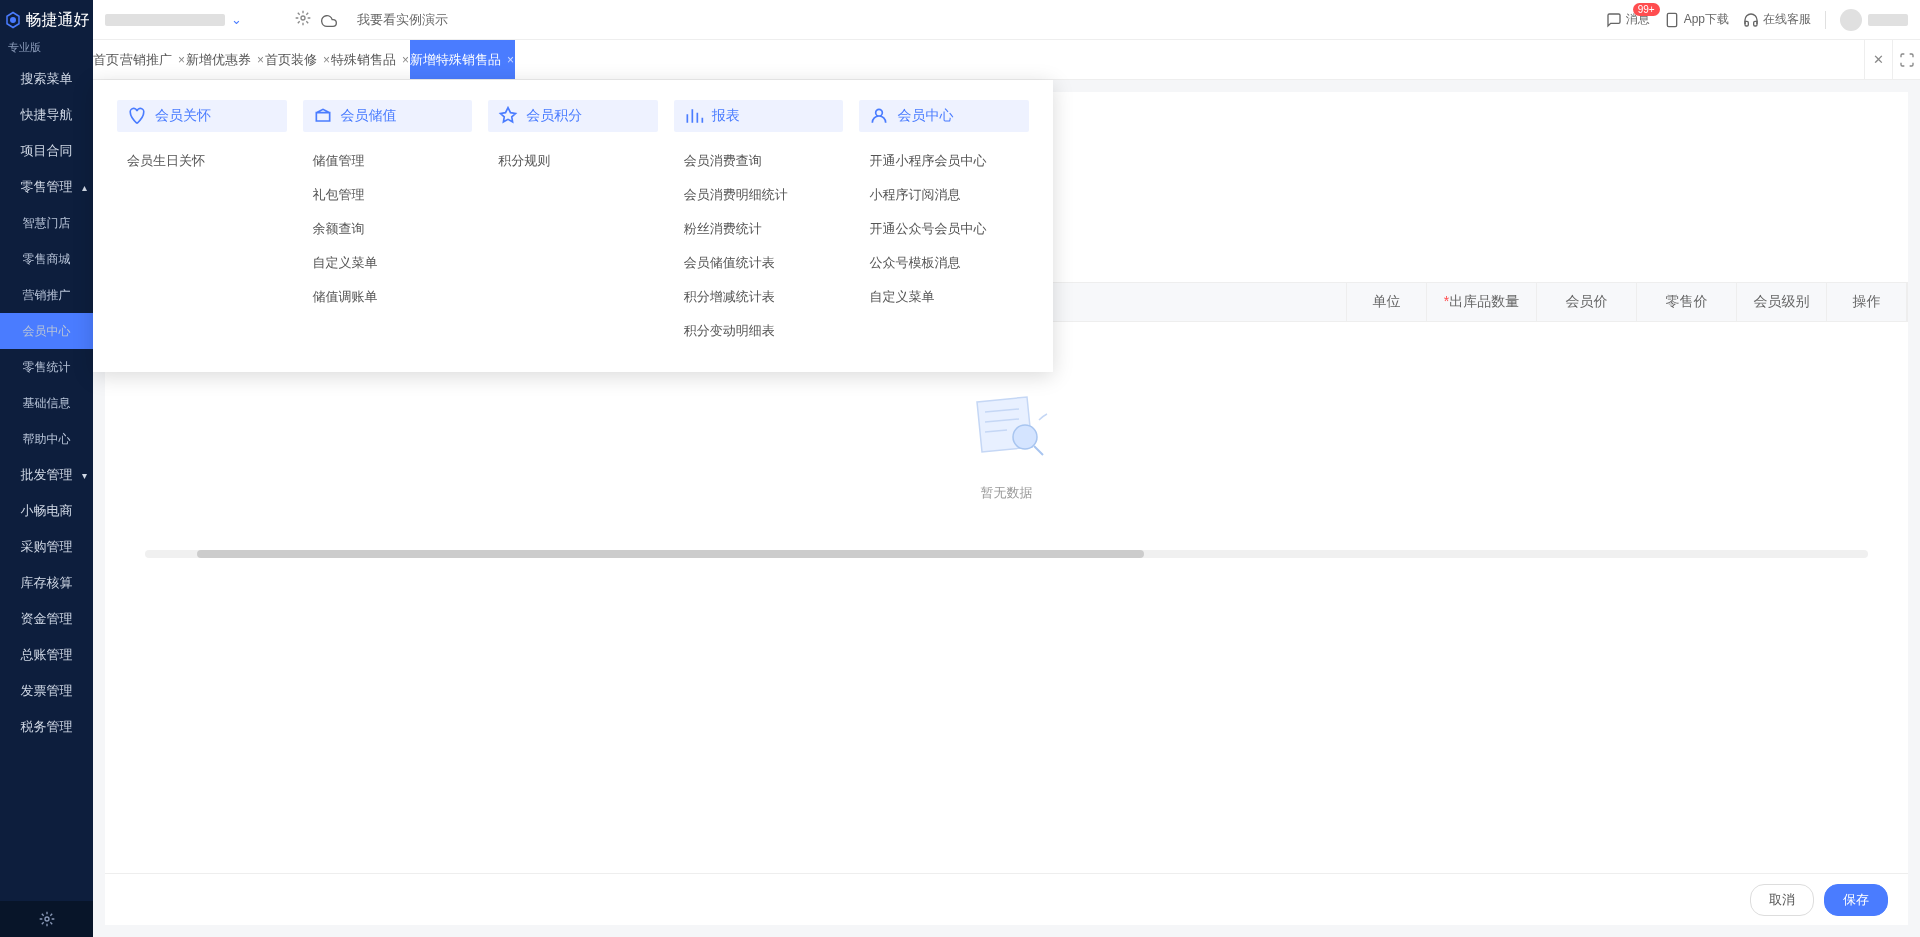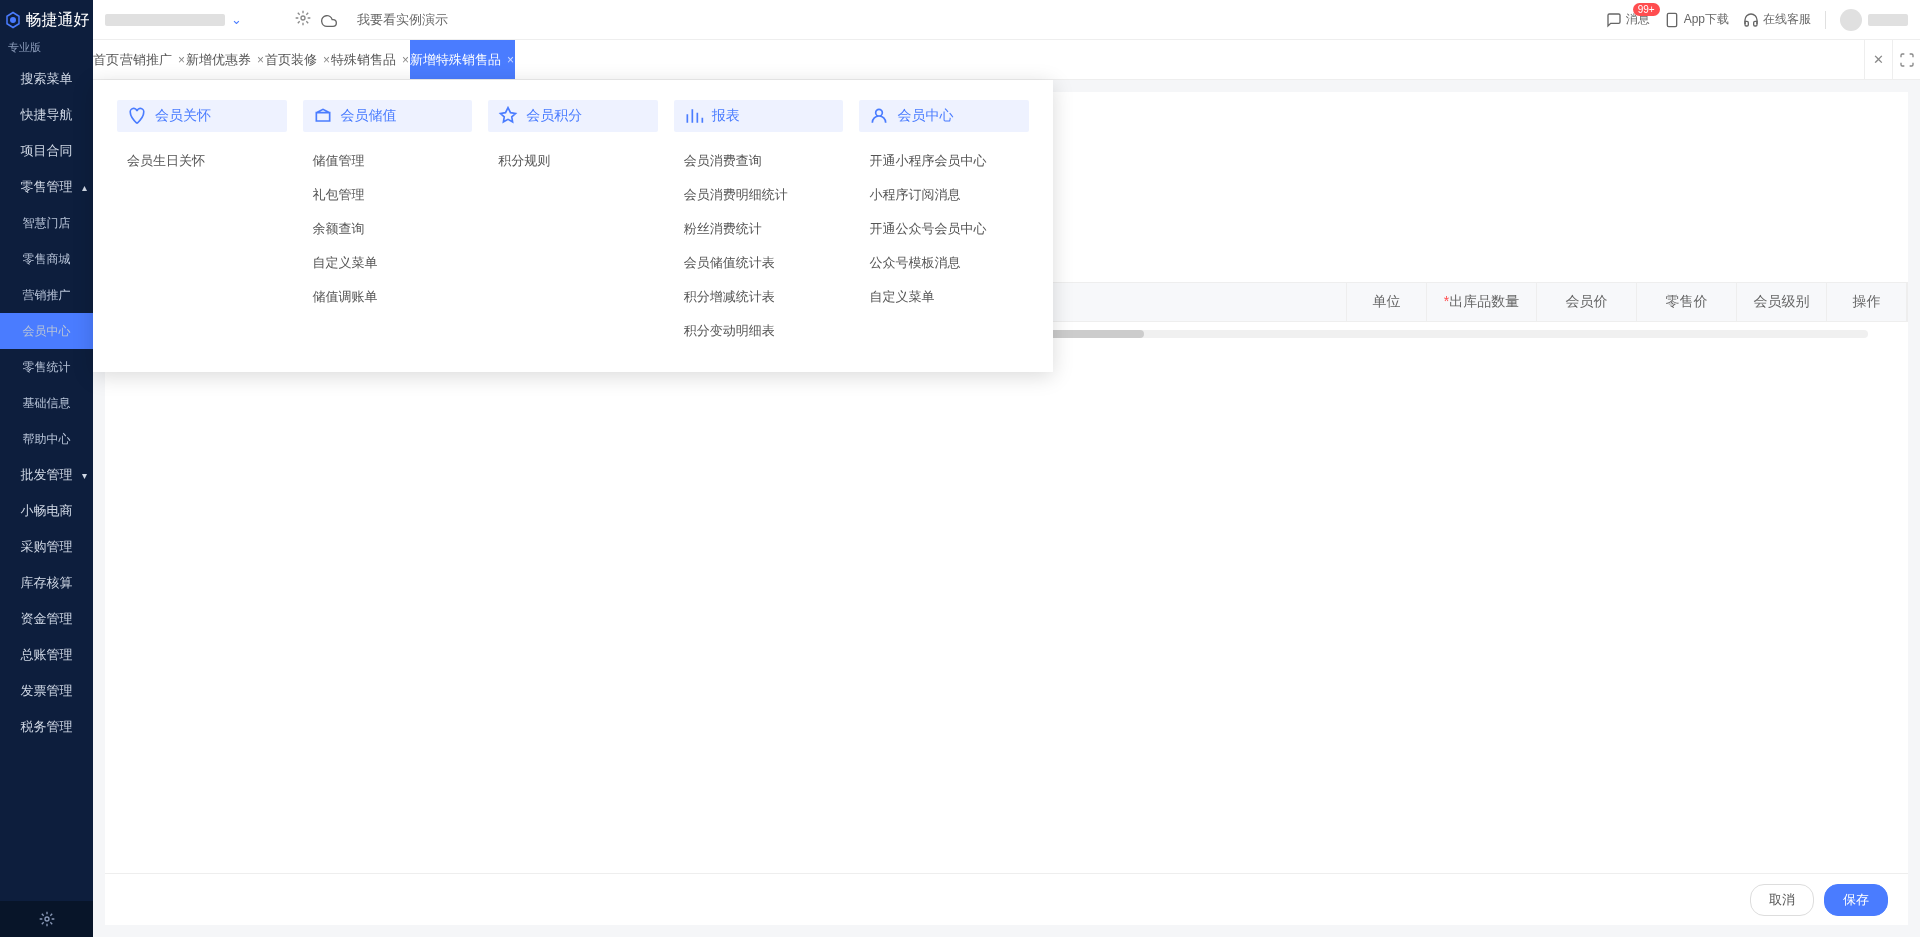--- a/index.html
+++ b/index.html
@@ -210,20 +210,30 @@
           <div class="table-head" id="table-head">
               <div class="th" style="flex: 1 1 0%;"></div>
               <div class="th" style="width: 80px;">单位</div>
               <div class="th" style="width: 110px;"><span class="req">*</span>出库品数量</div>
               <div class="th" style="width: 100px;">会员价</div>
               <div class="th" style="width: 100px;">零售价</div>
               <div class="th" style="width: 90px;">会员级别</div>
               <div class="th" style="width: 80px;">操作</div>
             </div>
         </div>
+        <div class="empty-state">
+          <svg class="empty-img" viewBox="0 0 100 90">
+            <path d="M20 20 L70 15 L75 65 L25 70 Z" fill="#e8f0ff" stroke="#c5d7f5" stroke-width="1.5"></path>
+            <path d="M28 30 L62 27 M28 40 L62 37 M28 50 L50 48" stroke="#c5d7f5" stroke-width="1.5"></path>
+            <circle cx="68" cy="55" r="12" fill="#d4e4ff" stroke="#a8c5f0" stroke-width="1.5"></circle>
+            <line x1="77" y1="64" x2="86" y2="73" stroke="#a8c5f0" stroke-width="2"></line>
+            <path d="M82 38 Q86 34 90 32" stroke="#c5d7f5" stroke-width="1.5" fill="none"></path>
+          </svg>
+          <div class="empty-text">暂无数据</div>
+        </div>
         <div class="h-scrollbar">
           <div class="h-scrollbar-thumb"></div>
         </div>
         <div style="flex:1"></div>
         <div class="footer">
           <div class="btn btn-default">取消</div>
           <div class="btn btn-primary">保存</div>
         </div>
       </div>
     </div>

